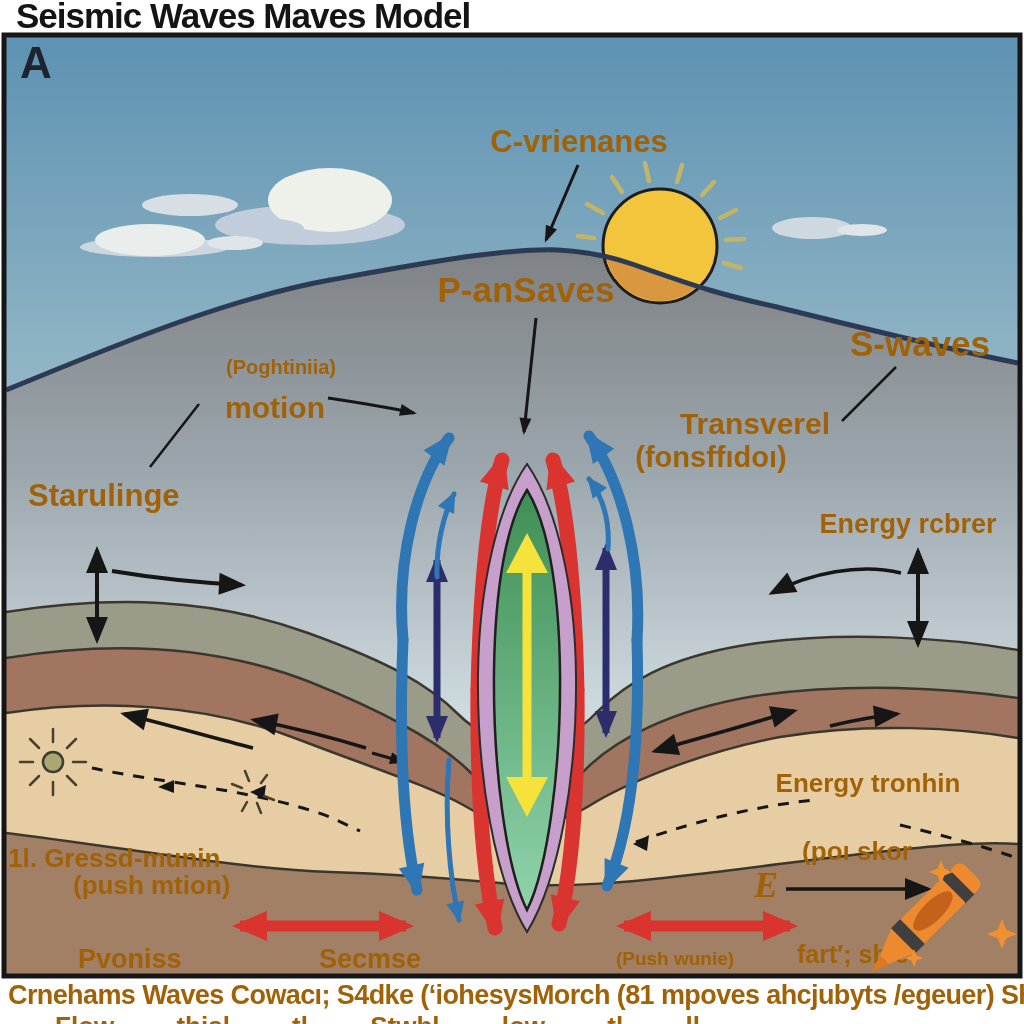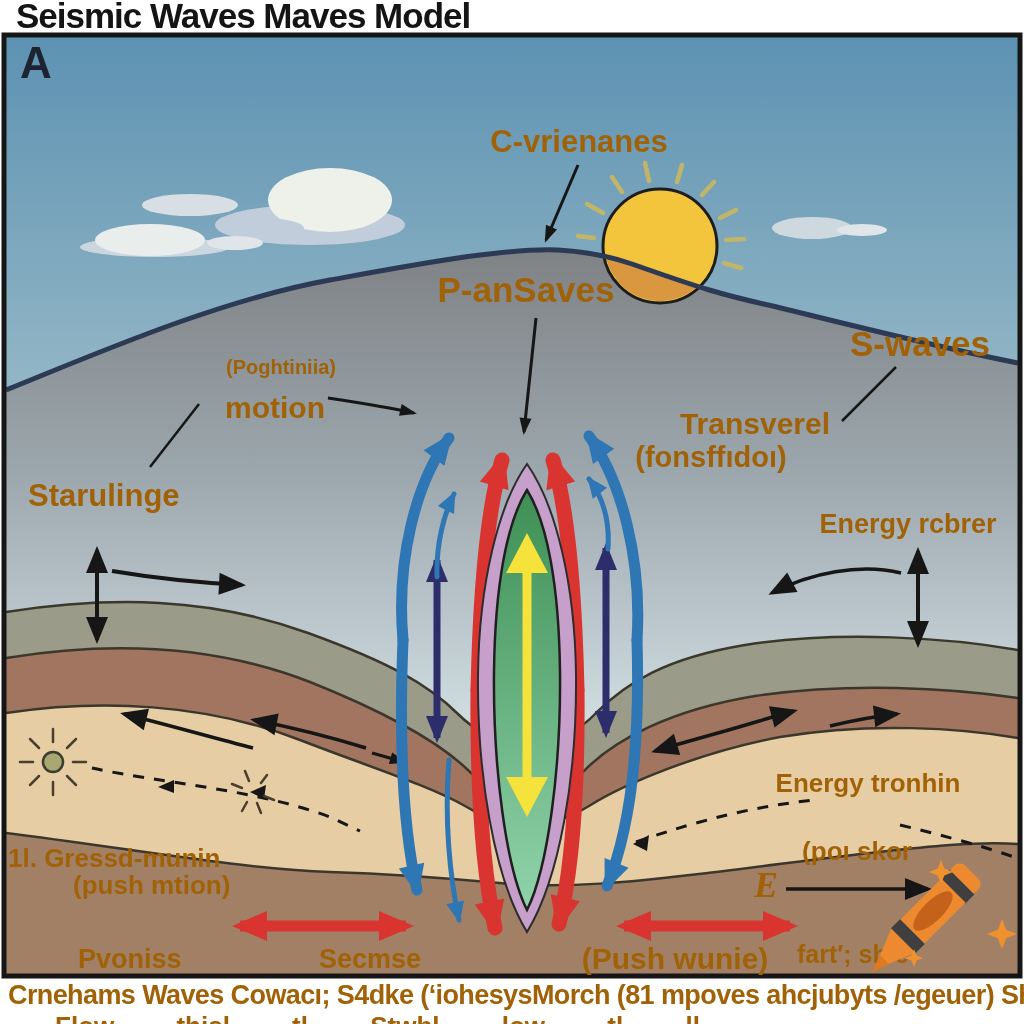--- a/index.html
+++ b/index.html
@@ -242,21 +242,21 @@
 <div class="lbl ctr" style="left:755px;top:424px;font-size:30px;">Transverel</div>
 <div class="lbl ctr" style="left:711px;top:457px;font-size:29px;">(fonsffıdoı)</div>
 <div class="lbl" style="left:28px;top:480px;font-size:31px;text-align:center;">Starulinge</div>
 <div class="lbl ctr" style="left:908px;top:524px;font-size:27px;">Energy rcbrer</div>
 <div class="lbl ctr" style="left:868px;top:784px;font-size:26px;">Energy tronhin</div>
 <div class="lbl ctr" style="left:857px;top:852px;font-size:26px;">(poı skor</div>
 <div class="lbl" style="left:8px;top:845px;font-size:26px;">1l. Gressd-munin</div>
 <div class="lbl" style="left:48px;top:872px;font-size:26px;margin-left:25px;">(push mtion)</div>
 <div class="lbl" style="left:78px;top:945px;font-size:27px;">Pvoniss</div>
 <div class="lbl ctr" style="left:362px;top:959px;font-size:27px;margin-left:8px;">Secmse</div>
-<div class="lbl ctr" style="left:675px;top:959px;font-size:30px;">(Push wunie)</div>
+<div class="lbl ctr" style="left:675px;top:959px;font-size:19px;">(Push wunie)</div>
 <div class="lbl" style="left:797px;top:941px;font-size:25px;">fart′; sh e</div>
 <div class="lbl ctr serifE" style="left:766px;top:886px;font-size:36px;">E</div>
 
 <div id="caption-1" class="lbl">Crnehams Waves Cowacı; S4dke (ʻiohesysMorch (81 mpoves ahcjubyts /egeuer) Shne Cnasin</div>
 <div id="caption-2" class="lbl">Flow thisl tl Stwbl low tl ll</div>
 
 <svg id="crayon-overlay" width="174" height="188" viewBox="0 0 174 188">
   <g transform="translate(78,80) rotate(135)">
     <rect x="-62" y="-17" width="18" height="34" rx="8" fill="#ed8a2f"></rect>
     <rect x="-48" y="-17.5" width="13" height="35" fill="#3f3f3f"></rect>

